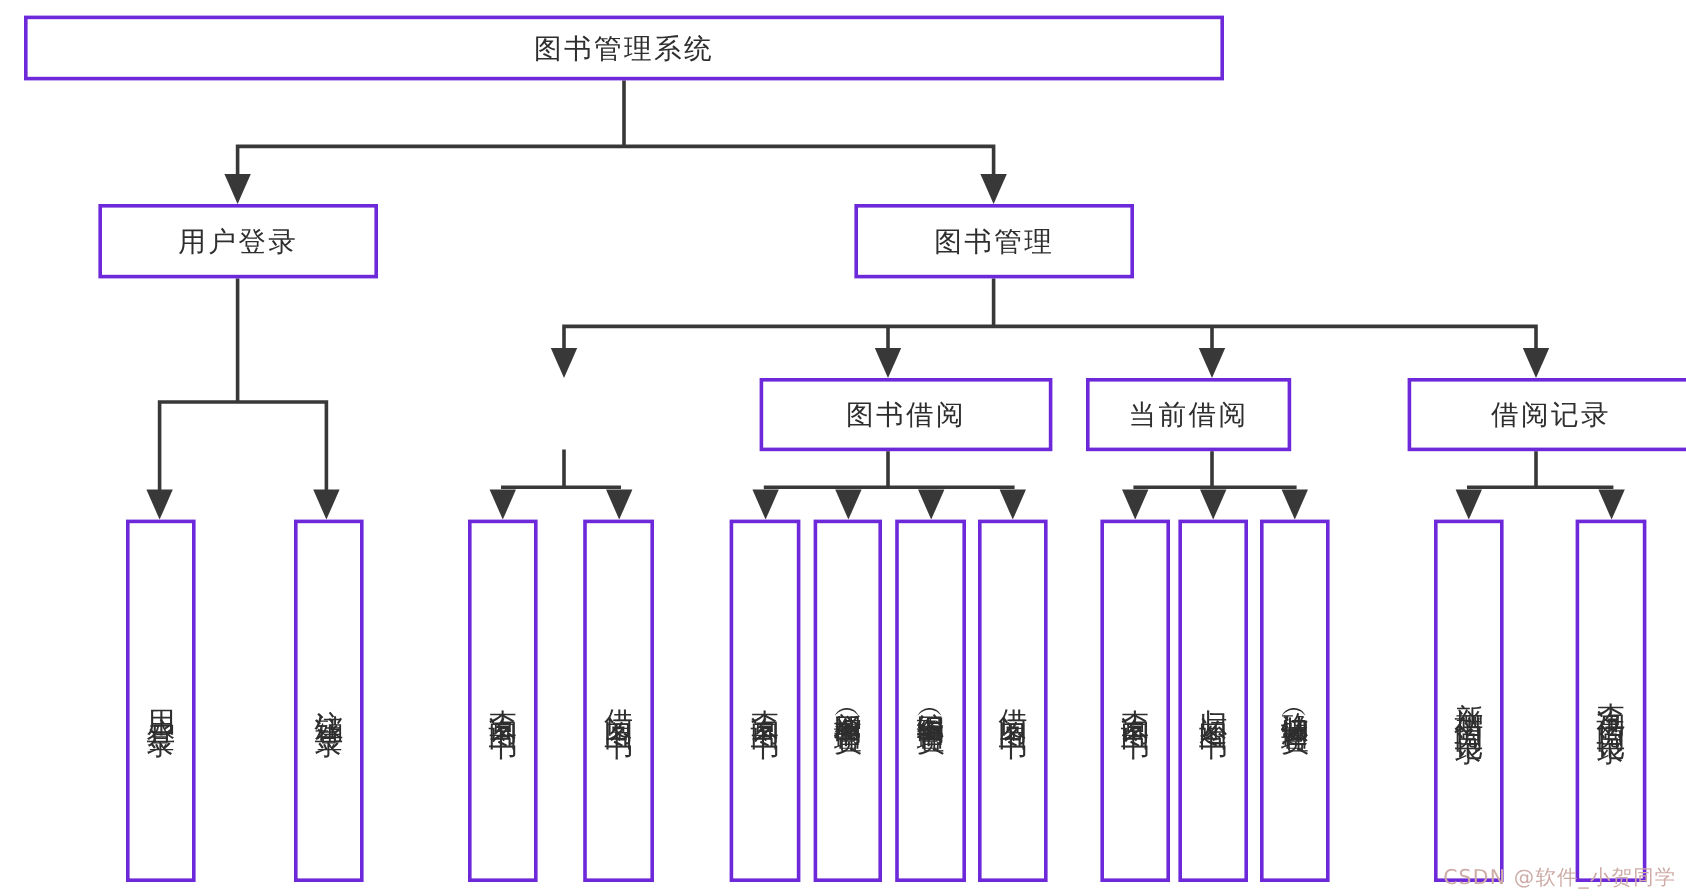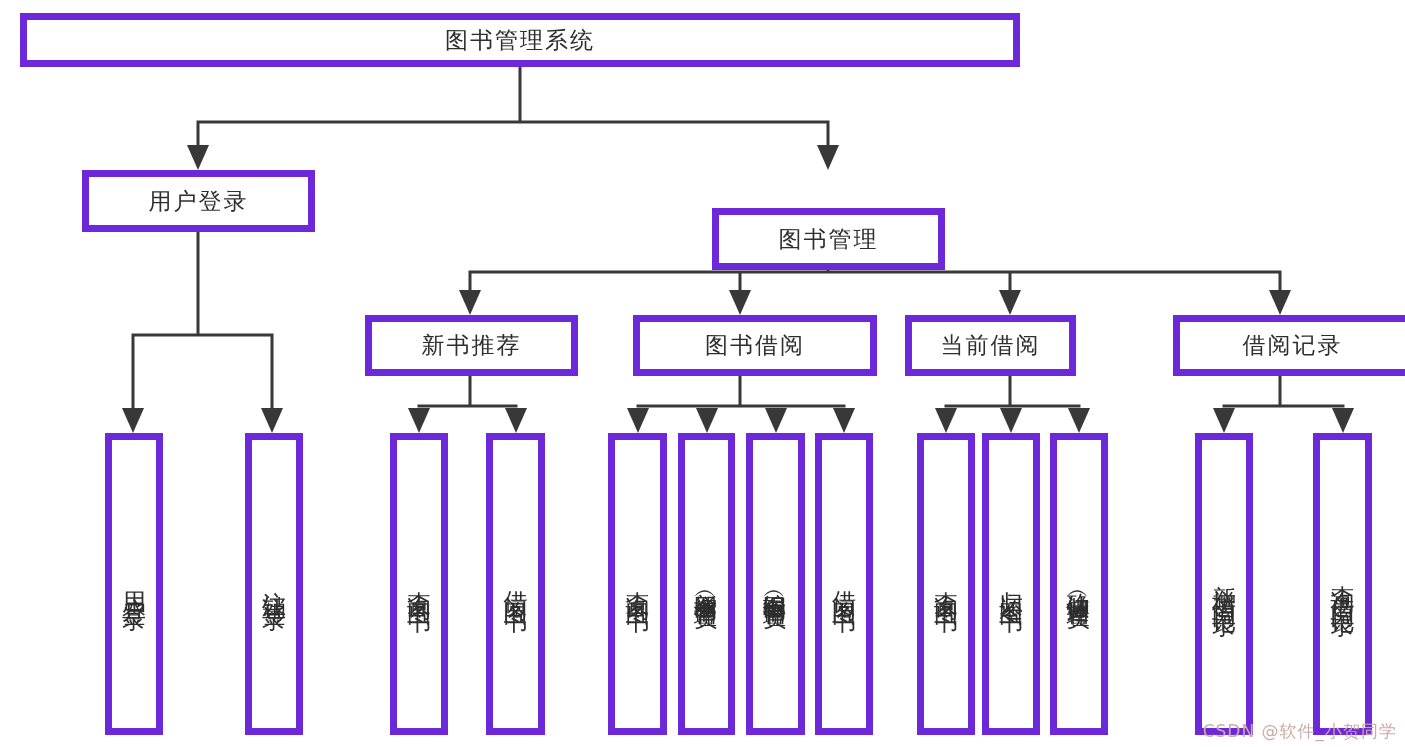--- a/index.html
+++ b/index.html
@@ -14,21 +14,21 @@
   #connectors {
     position: absolute;
     left: 0; top: 0;
     width: 1405px; height: 747px;
     pointer-events: none;
   }
   .node {
     position: absolute;
     box-sizing: border-box;
     background: #ffffff;
-    border: 7px solid #6d28d9;
+    border: 3px solid #6d28d9;
     color: #2e2e2e;
     display: flex;
     align-items: center;
     justify-content: center;
     text-align: center;
     z-index: 2;
   }
   .h-label { font-size: 23px; letter-spacing: 2px; white-space: nowrap; }
   .v-label {
     writing-mode: vertical-rl;
@@ -38,21 +38,21 @@
   }
   .v-long {
     writing-mode: vertical-rl;
     text-orientation: mixed;
     font-size: 23px;
     letter-spacing: 2px;
   }
   
   #root-box        { left: 20px;   top: 13px;  width: 1000px; height: 54px; }
   #node-user-login { left: 82px;   top: 170px; width: 233px;  height: 62px; }
-  #node-book-mgmt  { left: 712px;  top: 170px; width: 233px;  height: 62px; margin-top: 38px; }
+  #node-book-mgmt  { left: 712px;  top: 170px; width: 233px;  height: 62px; }
   #node-new-book      { left: 365px;  top: 315px; width: 213px; height: 61px; }
   #node-book-borrow   { left: 633px;  top: 315px; width: 244px; height: 61px; }
   #node-current-borrow{ left: 905px;  top: 315px; width: 171px; height: 61px; }
   #node-borrow-record { left: 1173px; top: 315px; width: 239px; height: 61px; }
   .leaf { top: 433px; height: 302px; }
   #leaf-0  { left: 105px;  width: 58px; }
   #leaf-1  { left: 245px;  width: 58px; }
   #leaf-2  { left: 390px;  width: 58px; }
   #leaf-3  { left: 486px;  width: 59px; }
   #leaf-4  { left: 608px;  width: 59px; }
@@ -127,23 +127,20 @@
     <span class="h-label">图书管理系统</span>
   </div>
 
   <div class="node" id="node-user-login">
     <span class="h-label">用户登录</span>
   </div>
   <div class="node" id="node-book-mgmt">
     <span class="h-label">图书管理</span>
   </div>
 
-  <div class="node" id="node-new-book">
-    <span class="h-label">新书推荐</span>
-  </div>
   <div class="node" id="node-book-borrow">
     <span class="h-label">图书借阅</span>
   </div>
   <div class="node" id="node-current-borrow">
     <span class="h-label">当前借阅</span>
   </div>
   <div class="node" id="node-borrow-record">
     <span class="h-label">借阅记录</span>
   </div>
 

